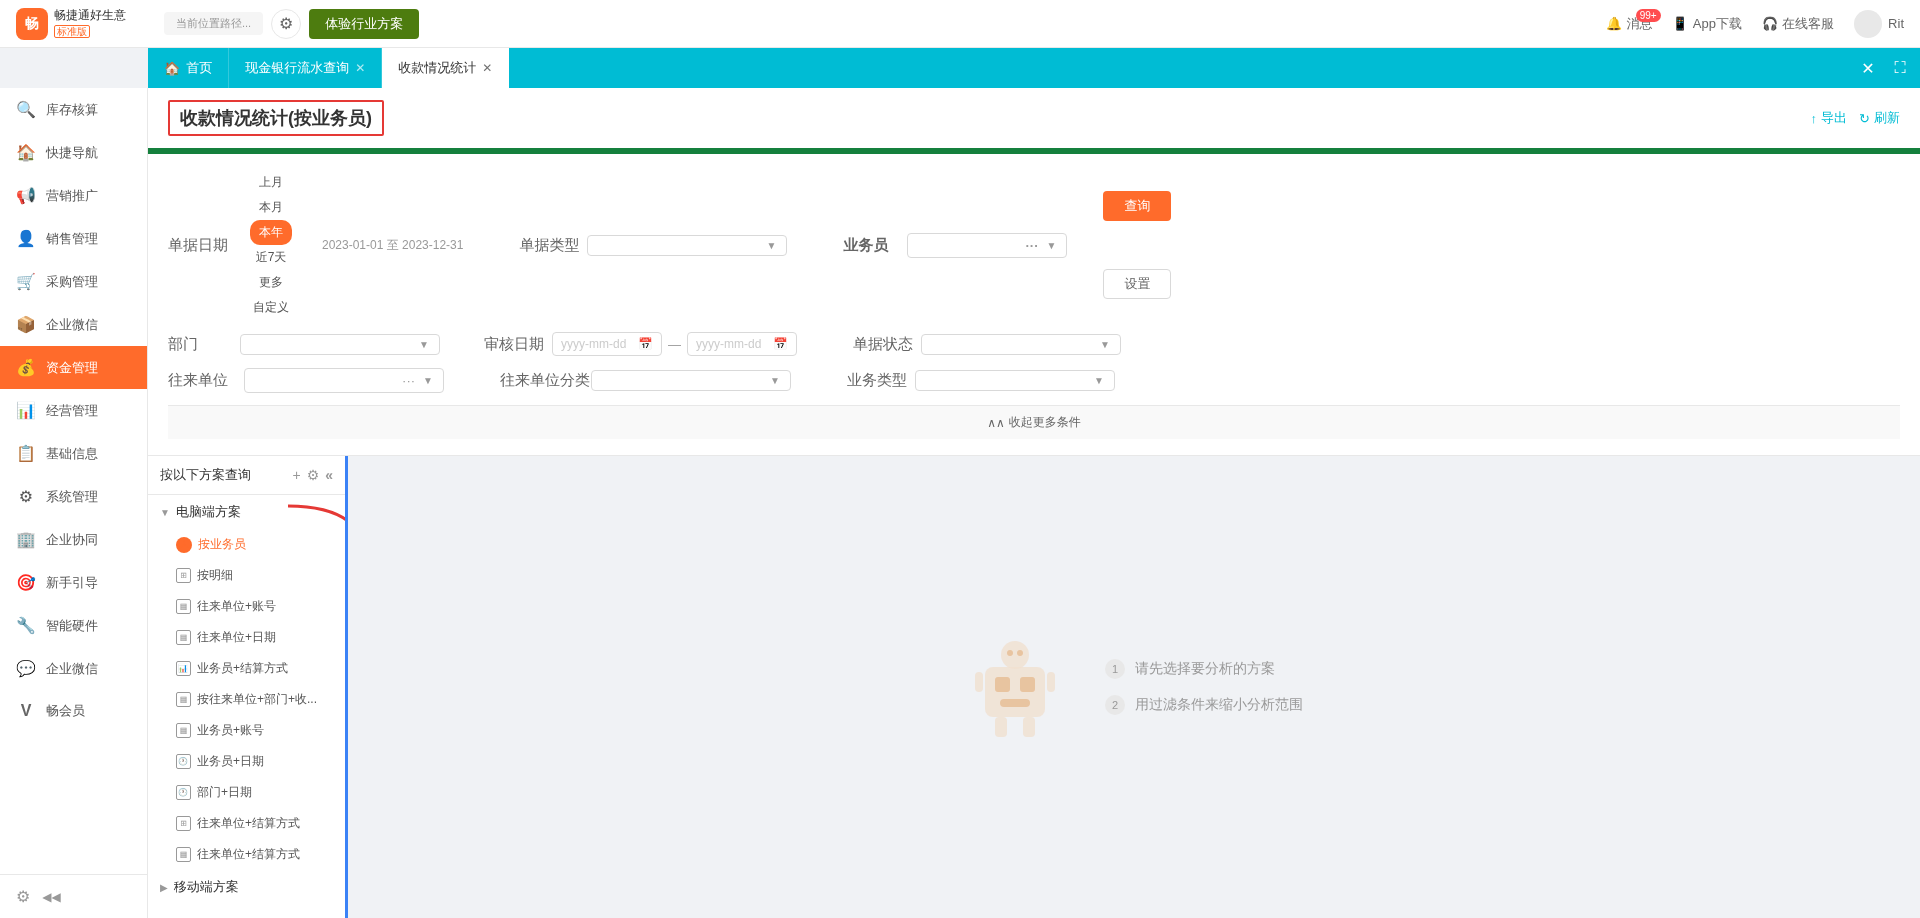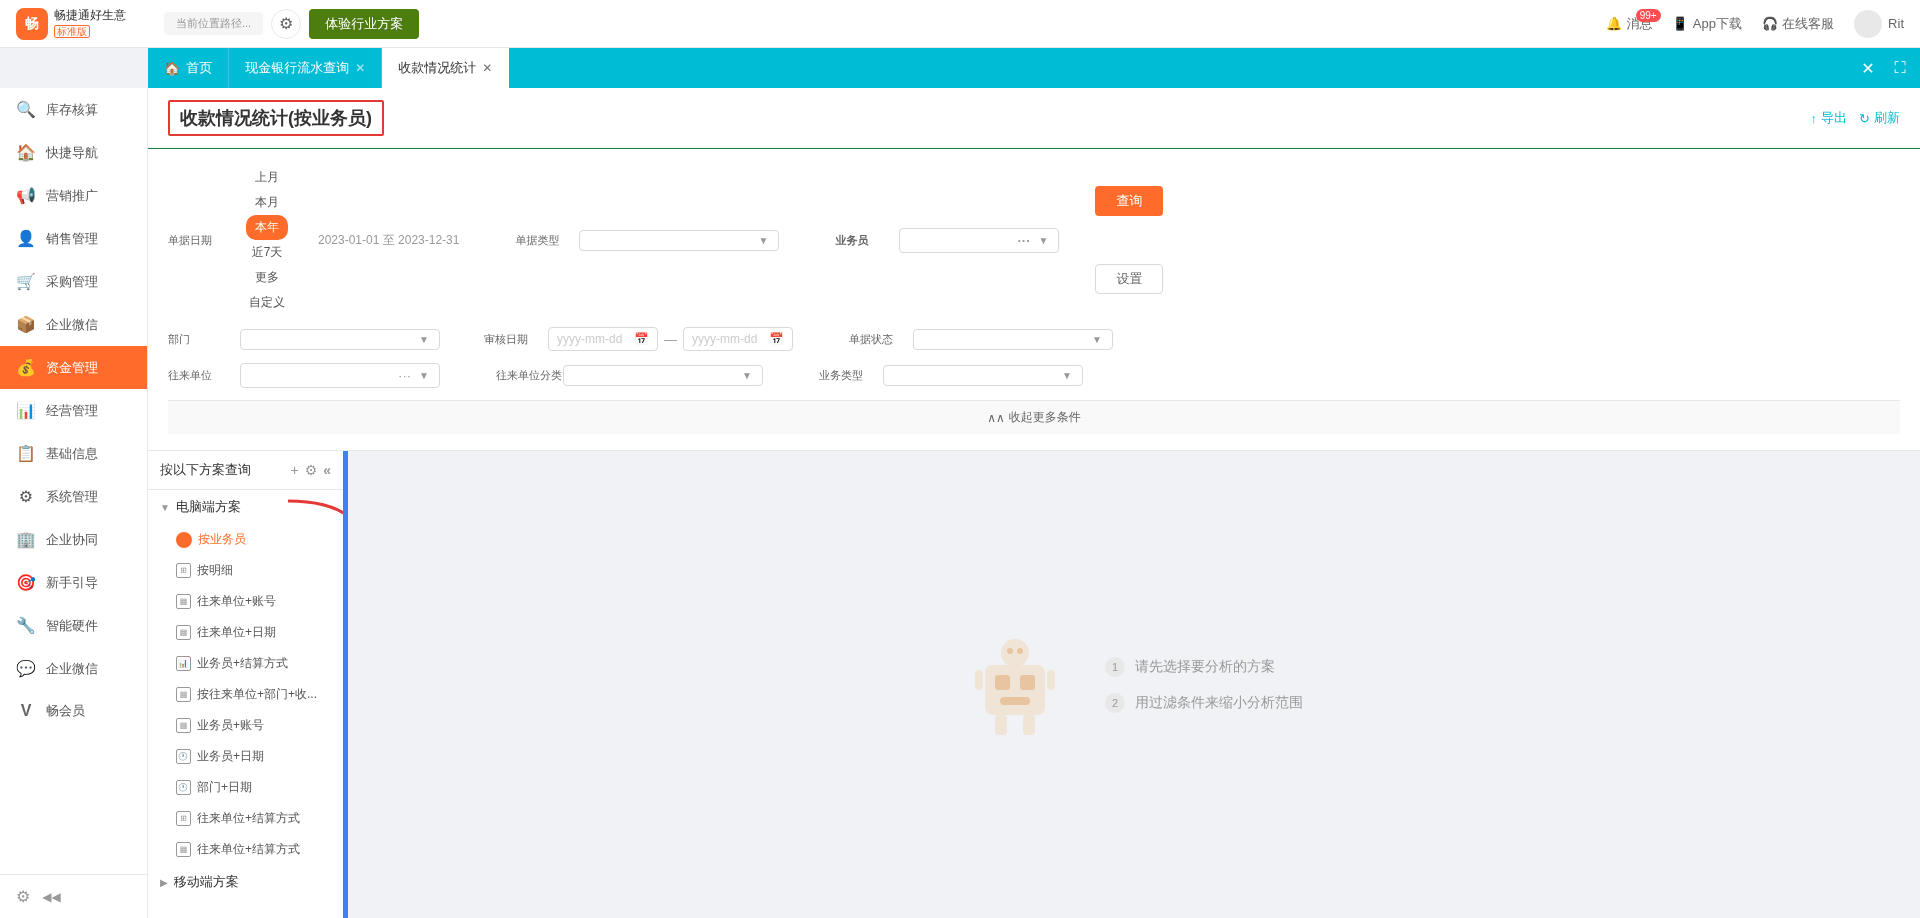--- a/index.html
+++ b/index.html
@@ -168,21 +168,21 @@
     }
     .sidebar-bottom-btn { color: #999; cursor: pointer; font-size: 16px; }
 
     
     .page-header {
       background: #fff;
       padding: 12px 20px;
       display: flex;
       align-items: center;
       justify-content: space-between;
-      border-bottom: 1px solid #15803d;
+      border-bottom: 6px solid #15803d;
     }
     .page-title {
       font-size: 18px;
       font-weight: bold;
       color: #333;
       border: 2px solid #e53935;
       padding: 4px 10px;
       border-radius: 2px;
     }
     .page-actions { display: flex; gap: 12px; align-items: center; }
@@ -199,21 +199,21 @@
     }
     .filter-row {
       display: flex;
       align-items: center;
       gap: 16px;
       margin-bottom: 12px;
       flex-wrap: nowrap;
     }
     .filter-row:last-child { margin-bottom: 0; }
     .filter-label {
-      font-size: 11px;
+      font-size: 15px;
       color: #666;
       white-space: nowrap;
       min-width: 56px;
     }
     .date-quick-btns {
       display: flex;
       align-items: center;
       gap: 0;
       flex-direction: column;
     }
@@ -300,21 +300,21 @@
       padding: 5px 20px;
       font-size: 13px;
       cursor: pointer;
       white-space: nowrap;
     }
 
     
     .left-panel {
       width: 200px;
       background: #fff;
-      border-right: 5px solid #3b82f6;
+      border-right: 3px solid #3b82f6;
       display: flex;
       flex-direction: column;
       overflow-y: auto;
       position: relative;
     }
     .left-panel-header {
       padding: 10px 12px;
       font-size: 13px;
       color: #333;
       border-bottom: 1px solid #e8e8e8;

